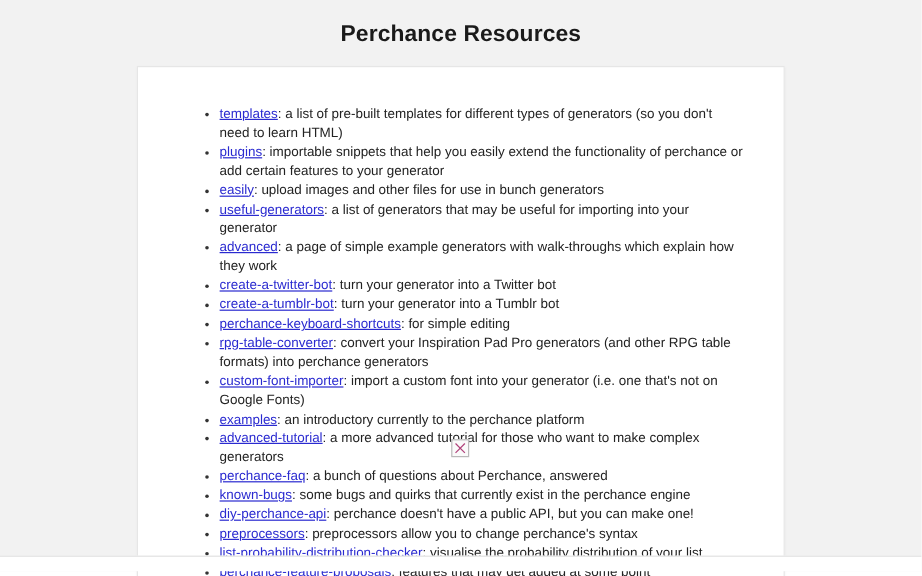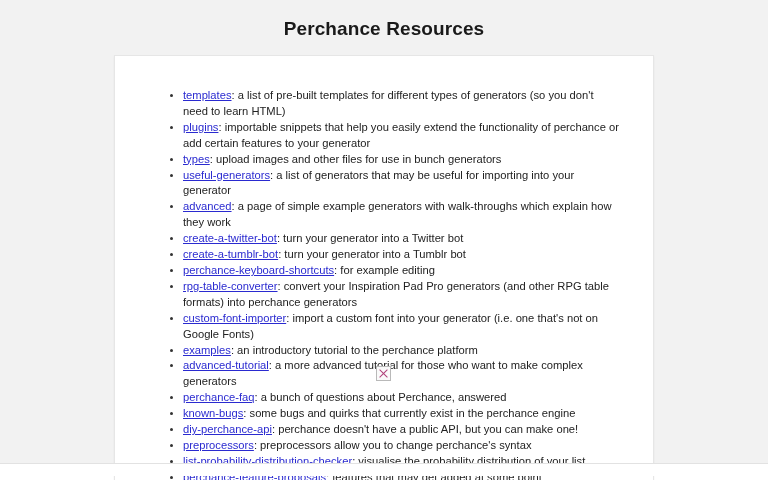--- a/index.html
+++ b/index.html
@@ -128,29 +128,29 @@
 <div class="page">
   <div class="page-inner">
 
     <h1 class="page-title">Perchance Resources</h1>
 
     <div class="card">
 
       <ul class="res-list">
         <li><a class="res-link">templates</a><span>: a list of pre-built templates for different types of generators (so you don't need to learn HTML)</span></li>
         <li><a class="res-link">plugins</a><span>: importable snippets that help you easily extend the functionality of perchance or add certain features to your generator</span></li>
-        <li><a class="res-link">types</a><span>: upload images and other files for use in bunch generators</span></li>
+        <li><a class="res-link">easily</a><span>: upload images and other files for use in bunch generators</span></li>
         <li><a class="res-link">useful-generators</a><span>: a list of generators that may be useful for importing into your generator</span></li>
         <li><a class="res-link">advanced</a><span>: a page of simple example generators with walk-throughs which explain how they work</span></li>
         <li><a class="res-link">create-a-twitter-bot</a><span>: turn your generator into a Twitter bot</span></li>
         <li><a class="res-link">create-a-tumblr-bot</a><span>: turn your generator into a Tumblr bot</span></li>
-        <li><a class="res-link">perchance-keyboard-shortcuts</a><span>: for example editing</span></li>
+        <li><a class="res-link">perchance-keyboard-shortcuts</a><span>: for simple editing</span></li>
         <li><a class="res-link">rpg-table-converter</a><span>: convert your Inspiration Pad Pro generators (and other RPG table formats) into perchance generators</span></li>
         <li><a class="res-link">custom-font-importer</a><span>: import a custom font into your generator (i.e. one that's not on Google Fonts)</span></li>
-        <li><a class="res-link">examples</a><span>: an introductory tutorial to the perchance platform</span></li>
+        <li><a class="res-link">examples</a><span>: an introductory currently to the perchance platform</span></li>
         <li><a class="res-link">advanced-tutorial</a><span>: a more advanced tutorial for those who want to make complex generators</span></li>
         <li><a class="res-link">perchance-faq</a><span>: a bunch of questions about Perchance, answered</span></li>
         <li><a class="res-link">known-bugs</a><span>: some bugs and quirks that currently exist in the perchance engine</span></li>
         <li><a class="res-link">diy-perchance-api</a><span>: perchance doesn't have a public API, but you can make one!</span></li>
         <li><a class="res-link">preprocessors</a><span>: preprocessors allow you to change perchance's syntax</span></li>
         <li><a class="res-link">list-probability-distribution-checker</a><span>: visualise the probability distribution of your list</span></li>
         <li><a class="res-link">perchance-feature-proposals</a><span>: features that may get added at some point</span></li>
         <li><span class="bold-item">need something else?</span><span> ask on the forum </span><span class="forum-face">( ͡° ͜ʖ ͡°)</span><span class="forum-sup">↗</span> <a class="res-link">lemmy.world/c/perchance</a></li>
       </ul>
     </div>

